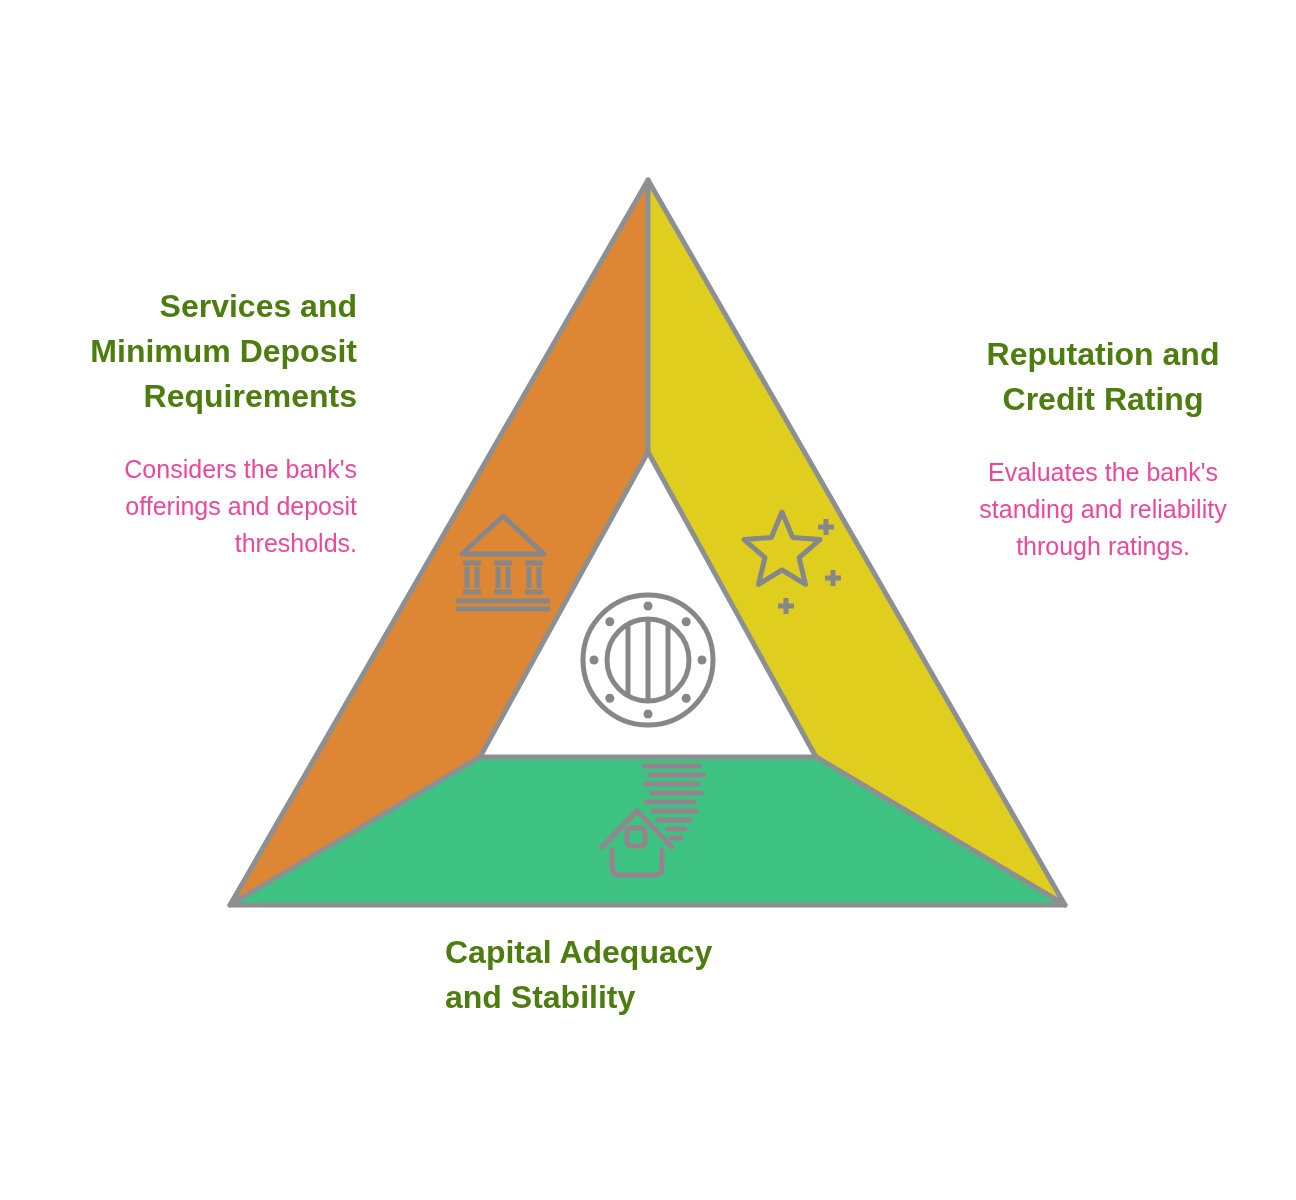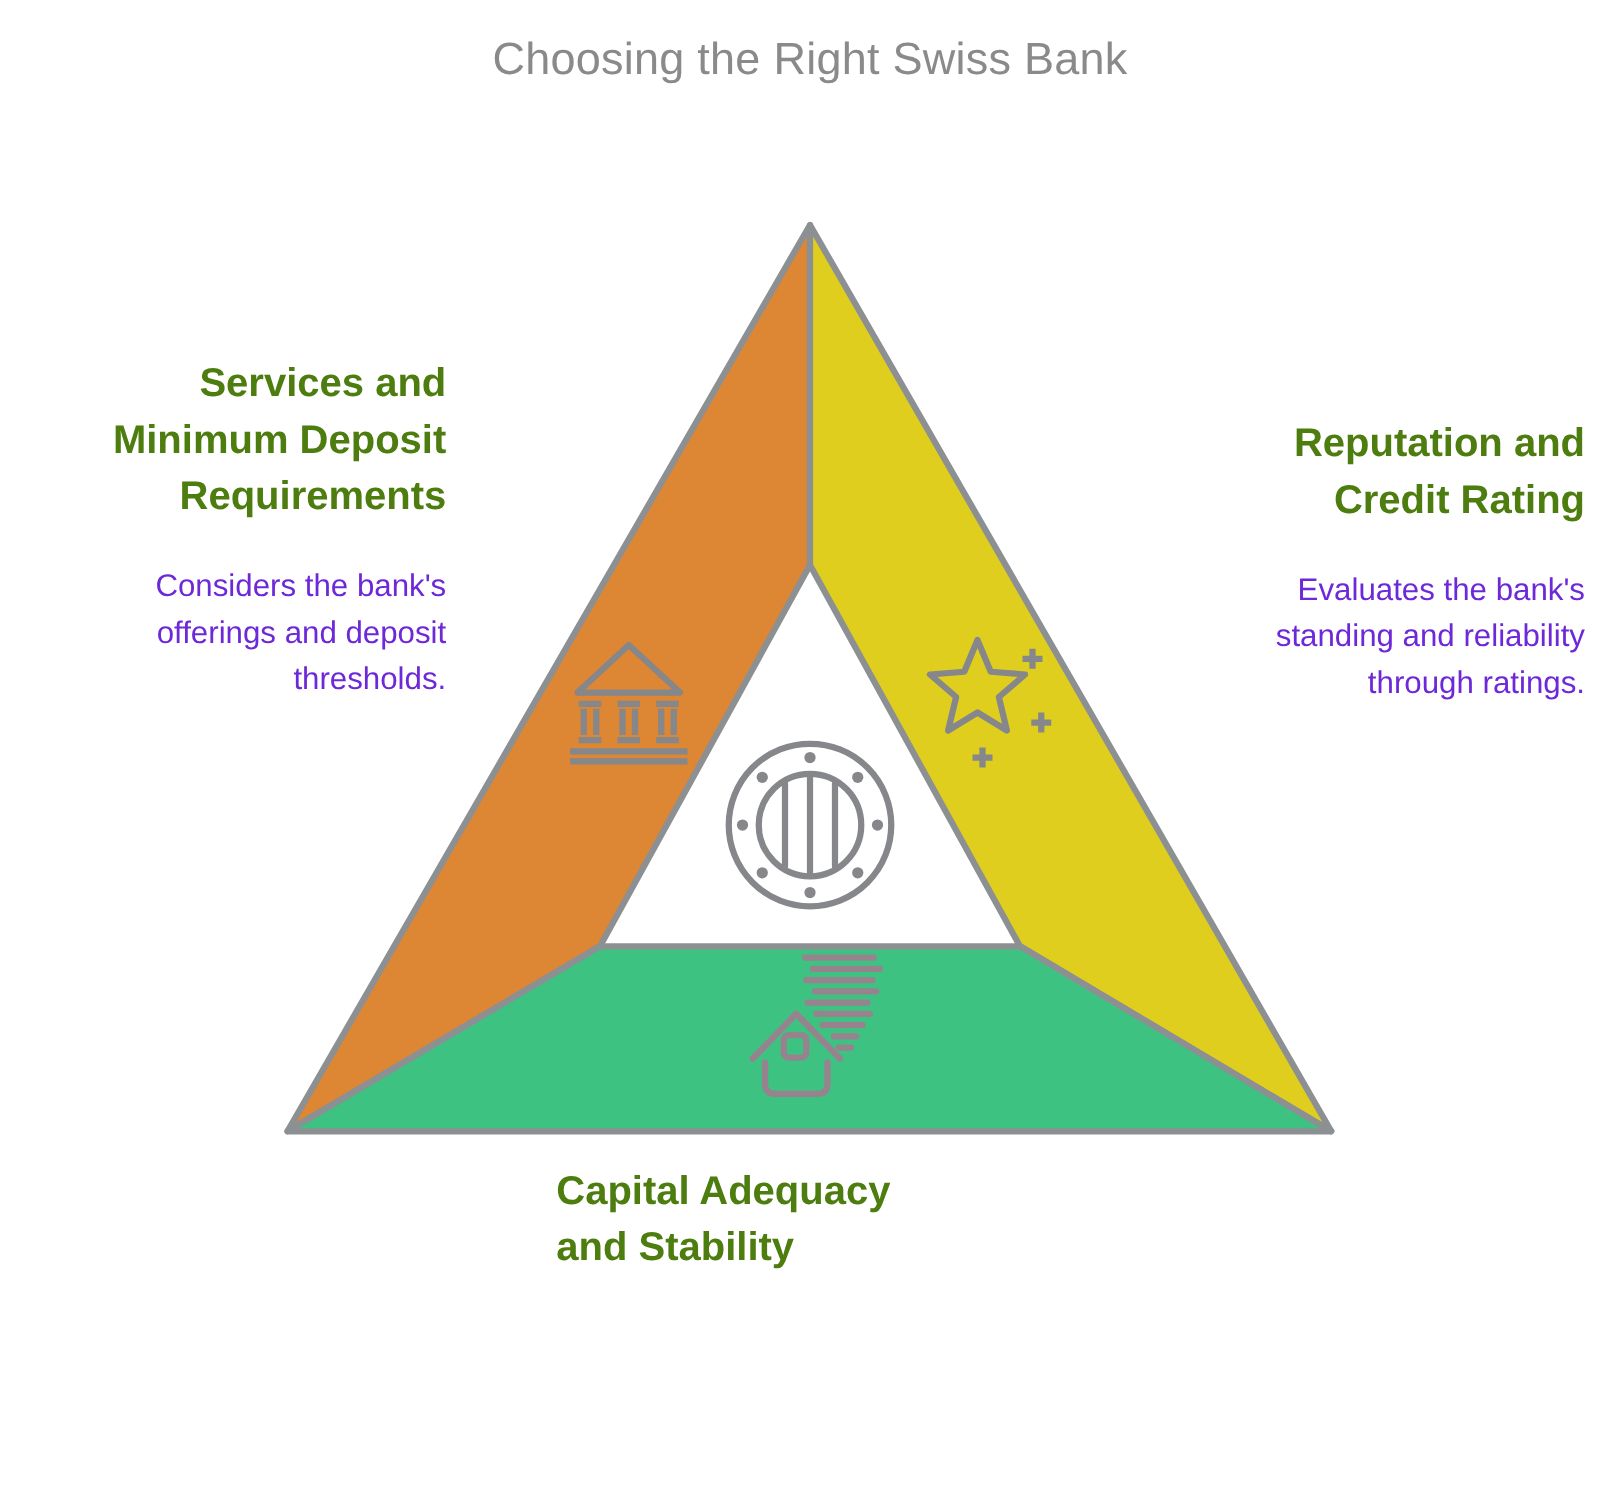--- a/index.html
+++ b/index.html
@@ -23,32 +23,31 @@
   .icon{fill:none;stroke-width:5;stroke-linecap:round;stroke-linejoin:round;}
   .icon-sq{stroke-linecap:butt;}
   .rivet{fill:#85878a;stroke:none;}
   .text-block{position:absolute;}
   .text-block .heading{
     font-size:32px;font-weight:bold;line-height:45px;
     color:#4d7c0f;white-space:pre-line;margin:0;
   }
   .text-block .desc{
     font-size:25px;font-weight:normal;line-height:37px;
-    color:#6d28d9;white-space:pre-line;margin:32px 0 0 0;
+    color:#ec4899;white-space:pre-line;margin:32px 0 0 0;
   }
   .tb-left{left:17px;top:284px;width:340px;text-align:right;}
-  .tb-right{left:938px;top:332px;width:330px;text-align:right;}
+  .tb-right{left:938px;top:332px;width:330px;text-align:center;}
   .tb-bottom{left:445px;top:930px;width:400px;}
 </style>
 </head>
 <body>
 
 <div class="canvas">
 
-  <div class="page-title">Choosing the Right Swiss Bank</div>
 
   <svg class="diagram-svg" width="1296" height="1200" viewBox="0 0 1296 1200">
 
     <polygon class="band" points="648,180 230,905 480,757 648,452" fill="#dd8633"></polygon>
     <polygon class="band" points="648,180 648,452 816,757 1065,905" fill="#e0ce1e"></polygon>
     <polygon class="band" points="230,905 480,757 816,757 1065,905" fill="#3ec282"></polygon>
 
     <g class="icon icon-sq" stroke="#85878a">
       <path d="M462,554 L503,516 L544,554 Z" stroke-linejoin="round"></path>
 

